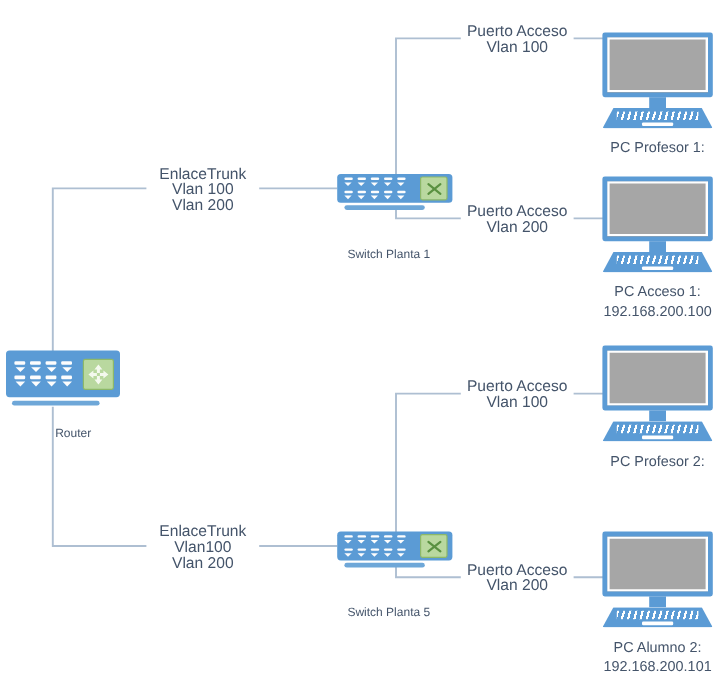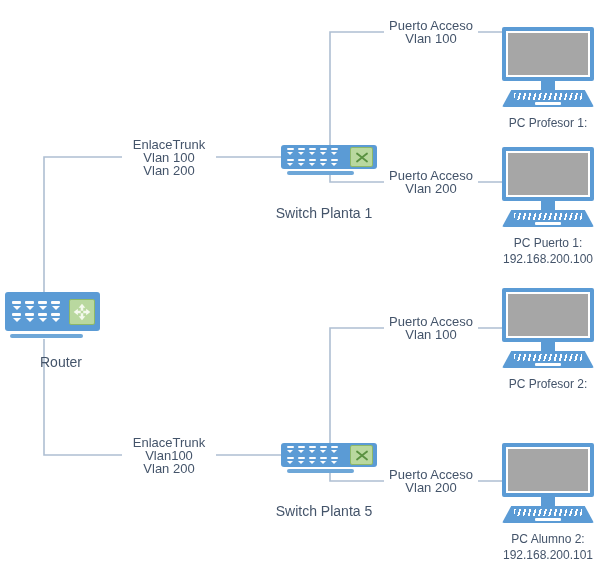--- a/index.html
+++ b/index.html
@@ -11,21 +11,21 @@
   .wire{fill:none;stroke:#aebfd2;stroke-width:1.6;}
 
   
   .linklabel{
     position:absolute;background:#ffffff;text-align:center;
     font-size:13px;line-height:13px;color:#44546a;padding:0 3px;
   }
 
   
   .nodelabel{
-    position:absolute;text-align:center;font-size:14px;color:#44546a;line-height:16px;
+    position:absolute;text-align:center;font-size:10px;color:#44546a;line-height:16px;
   }
 
   
   .chassis{
     position:absolute;background:#5b9bd5;border-radius:3px;
     display:flex;align-items:center;justify-content:space-between;
   }
   .ports{display:grid;grid-auto-flow:column;gap:3px 4px;}
   .ports.r2{grid-template-rows:repeat(2,auto);}
   .port{position:relative;width:9px;height:9px;}
@@ -181,21 +181,21 @@
     <div class="pclabel">
       <div>PC Profesor 1:</div>
     </div>
   </div>
 
   <div class="pc" style="left:498px;top:147px;">
     <div class="monitor"></div>
     <div class="stand"></div>
     <div class="keyboard"></div>
     <div class="pclabel">
-      <div>PC Puerto 1:</div>
+      <div>PC Acceso 1:</div>
       <div>192.168.200.100</div>
     </div>
   </div>
 
   <div class="pc" style="left:498px;top:288px;">
     <div class="monitor"></div>
     <div class="stand"></div>
     <div class="keyboard"></div>
     <div class="pclabel">
       <div>PC Profesor 2:</div>

